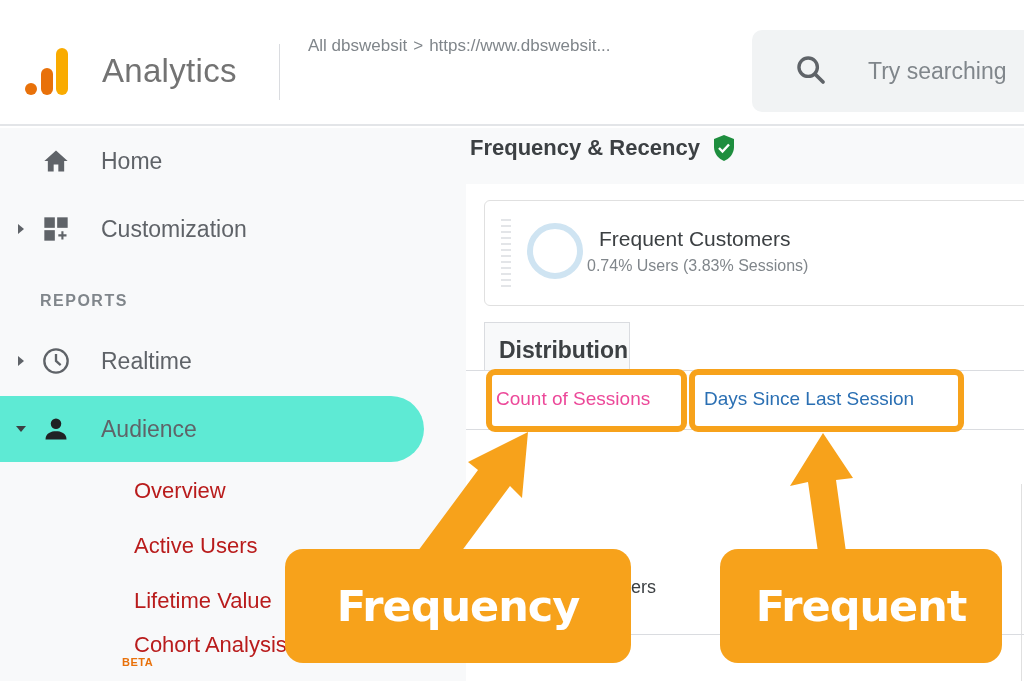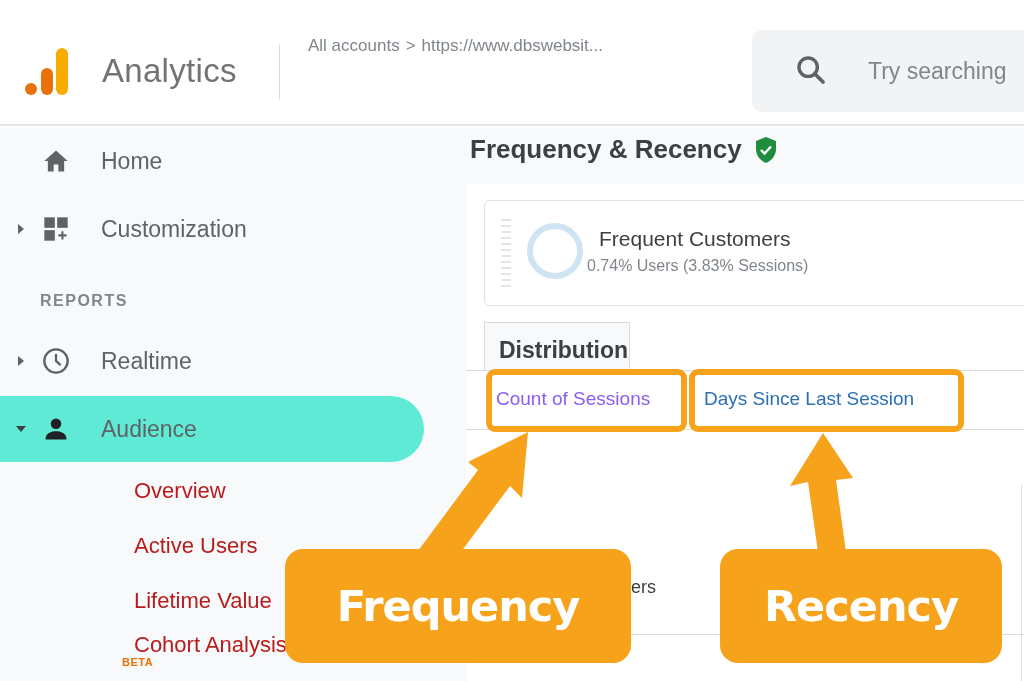--- a/index.html
+++ b/index.html
@@ -54,21 +54,21 @@
   .section-label {
     position: absolute; left: 40px; top: 164px; font-size: 16px; letter-spacing: 1.5px;
     color: #80868b; font-weight: bold;
   }
   .sub-item { position: absolute; left: 134px; font-size: 22px; color: #b91c1c; white-space: nowrap; }
   .beta { position: absolute; left: 122px; top: 528px; font-size: 11px; font-weight: bold; color: #e8710a; letter-spacing: 0.5px; }
 
   
   .main { position: absolute; left: 464px; top: 128px; width: 560px; height: 553px; background: #f8f9fa; }
   .page-title {
-    position: absolute; left: 6px; top: 6px; font-size: 26px; font-weight: bold; color: #3c4043;
+    position: absolute; left: 6px; top: 6px; font-size: 22px; font-weight: bold; color: #3c4043;
     display: flex; align-items: center; white-space: nowrap;
   }
   .page-title .shield { width: 24px; height: 28px; margin-left: 12px; }
   .content { position: absolute; left: 2px; top: 56px; width: 558px; height: 497px; background: #ffffff; }
 
   .segment-card {
     position: absolute; left: 18px; top: 16px; width: 560px; height: 106px;
     border: 1px solid #e0e0e0; border-radius: 6px; background: #fff;
   }
   .segment-card .grip { position: absolute; left: 16px; top: 18px; width: 10px; height: 70px;
@@ -79,21 +79,21 @@
 
   .tab {
     position: absolute; left: 18px; top: 138px; width: 146px; height: 48px;
     border: 1px solid #dadce0; border-bottom: none; background: #f8f9fa;
     font-size: 23px; font-weight: bold; color: #3c4043; padding: 14px 0 0 14px;
   }
   .tab-line { position: absolute; left: 0; top: 186px; width: 558px; height: 1px; background: #dadce0; }
   .subtab-row-line { position: absolute; left: 0; top: 245px; width: 558px; height: 1px; background: #dadce0; }
 
   .subtab { position: absolute; top: 188px; height: 58px; font-size: 19px; white-space: nowrap; padding-top: 16px; }
-  .subtab.count { left: 30px; color: #8b5cf6; }
+  .subtab.count { left: 30px; color: #ec4899; }
   .subtab.days { left: 238px; color: #1a73e8; color: #2a6fb3; }
 
   .hl-box {
     position: absolute; border: 6px solid #f7a21b; border-radius: 9px; background: transparent;
   }
   .row-label { position: absolute; left: 26px; top: 393px; font-size: 18px; color: #3c4043; white-space: nowrap; }
   .row-line { position: absolute; left: 0; top: 450px; width: 558px; height: 1px; background: #dadce0; }
   .right-col-line { position: absolute; left: 555px; top: 300px; width: 1px; height: 197px; background: #e0e0e0; }
 
   
@@ -114,21 +114,21 @@
     <svg width="48" height="52" viewBox="0 0 48 52">
       <circle cx="9" cy="45" r="6" fill="#e8710a"></circle>
       <rect x="19" y="24" width="12" height="27" rx="6" fill="#e8710a"></rect>
       <rect x="34" y="4" width="12" height="47" rx="6" fill="#f9ab00"></rect>
     </svg>
   </div>
   <div class="app-name">Analytics</div>
   <div class="vdivider"></div>
 
   <div class="breadcrumb">
-    <span>All accounts</span><span class="sep">&gt;</span><span>https://www.dbswebsit...</span>
+    <span>All dbswebsit</span><span class="sep">&gt;</span><span>https://www.dbswebsit...</span>
   </div>
 
   <div class="search">
     <svg class="icon" viewBox="0 0 24 24">
       <circle cx="10" cy="10" r="6.5" fill="none" stroke="#5f6368" stroke-width="2.4"></circle>
       <line x1="14.8" y1="14.8" x2="20.5" y2="20.5" stroke="#5f6368" stroke-width="2.6" stroke-linecap="round"></line>
     </svg>
     <span class="placeholder">Try searching</span>
   </div>
 </div>
@@ -213,13 +213,13 @@
 <div class="hl-box" style="left:689px; top:369px; width:275px; height:63px;"></div>
 
 <svg class="arrow-svg" viewBox="0 0 1024 681">
 
   <polygon fill="#f7a21b" points="415,555 478,470 468,462 528,432 522,498 510,486 455,560"></polygon>
 
   <polygon fill="#f7a21b" points="818,552 808,482 790,486 823,433 853,478 836,480 846,552"></polygon>
 </svg>
 
 <div class="callout freq">Frequency</div>
-<div class="callout rec">Recency</div>
+<div class="callout rec">Frequent</div>
 
 </body></html>

